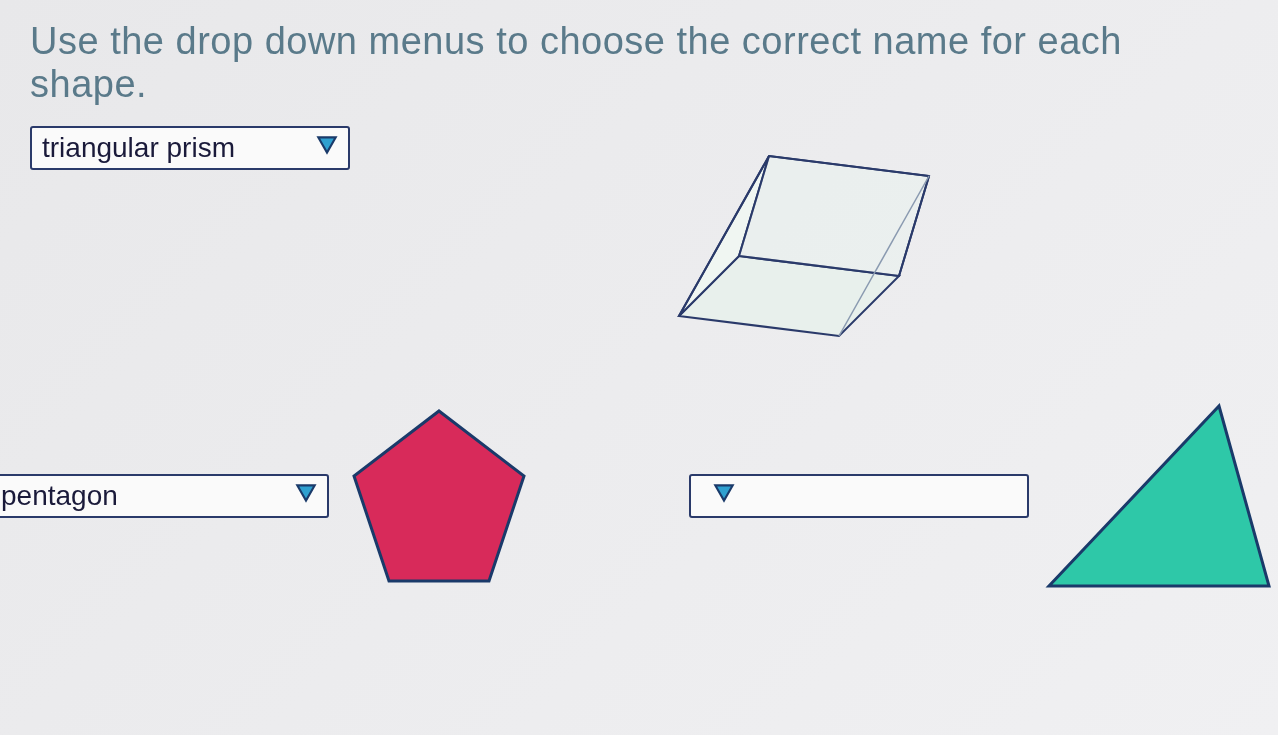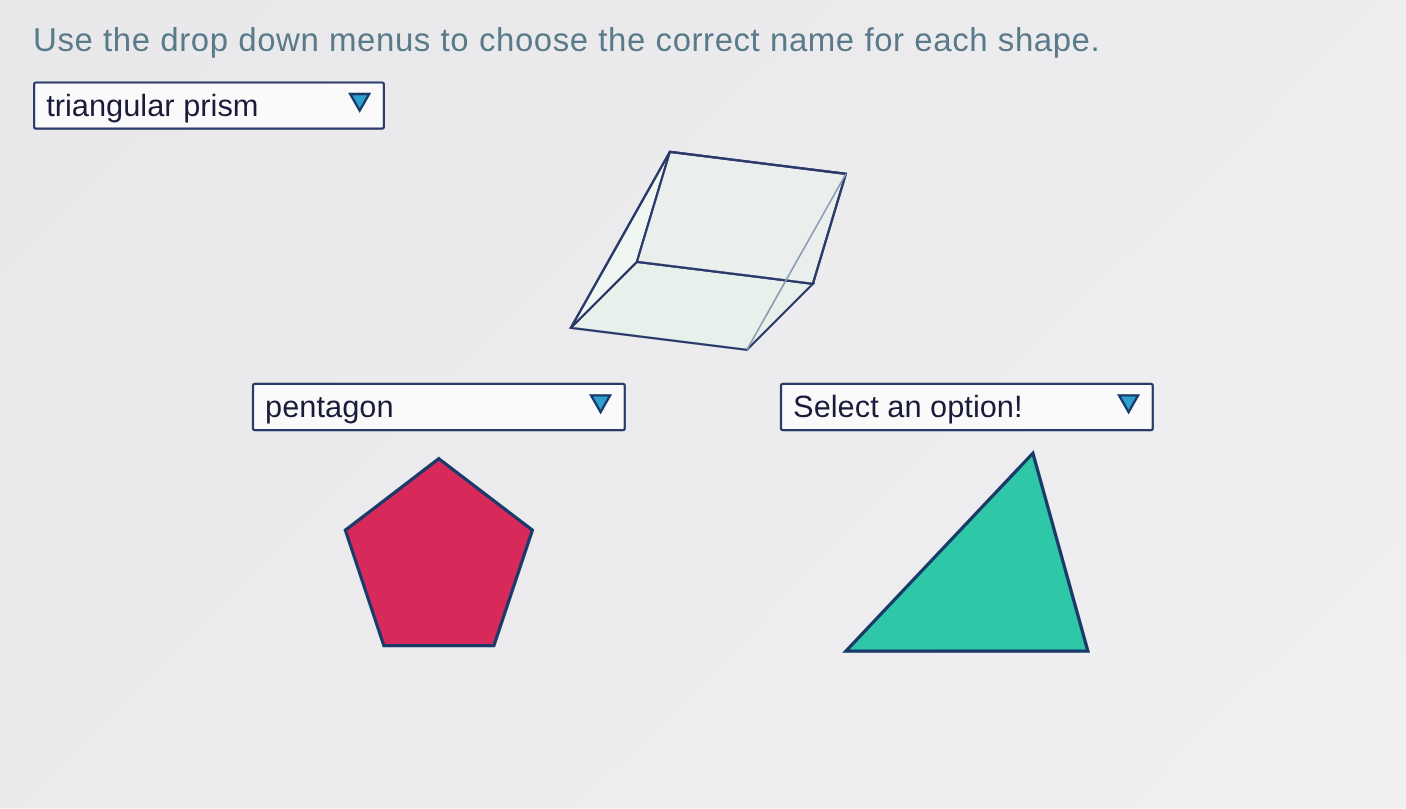--- a/index.html
+++ b/index.html
@@ -6,21 +6,21 @@
     body {
       font-family: Arial, sans-serif;
       background: linear-gradient(135deg, #e8e8ea 0%, #f0f0f2 100%);
       width: 1278px;
       height: 735px;
       padding: 20px 30px;
       overflow: hidden;
     }
     .instruction {
       color: #5a7a8a;
-      font-size: 30px;
+      font-size: 38px;
       margin-bottom: 20px;
       letter-spacing: 0.5px;
     }
     .dropdown {
       border: 2px solid #2a3a6a;
       background: #fafafa;
       height: 44px;
       display: flex;
       align-items: center;
       justify-content: space-between;
@@ -33,21 +33,21 @@
     .dropdown .chevron {
       margin-left: 10px;
     }
     .shape-cell {
       flex:1;
       display:flex;
       justify-content:center;
       align-items:center;
     }
     .top-container { display:flex; justify-content:space-between; gap:40px; }
-    .col { flex:1; display:flex; flex-direction:column; align-items:center; }
+    .col { flex:1; display:flex; flex-direction:row; align-items:center; }
     .bottom-container { display:flex; justify-content:center; gap:140px; margin-top:10px; }
   </style>
 </head>
 <body>
 
 <div class="instruction">Use the drop down menus to choose the correct name for each shape.</div>
 
 <div class="top-container">
 
   <div class="col">
@@ -87,21 +87,20 @@
     </div>
     <div class="shape-cell" style="height:240px;">
       <svg width="220" height="220" viewBox="0 0 220 220">
         <polygon points="110,25 195,90 160,195 60,195 25,90" fill="#d82a5a" stroke="#1a3a6a" stroke-width="3"></polygon>
       </svg>
     </div>
   </div>
 
   <div class="col" style="flex:0 0 auto;">
     <div class="dropdown" style="width:340px;">
-      <span>Select an option!</span>
       <span class="chevron">
         <svg width="26" height="26" viewBox="0 0 24 24">
             <polygon points="4,5 20,5 12,19" fill="#2ea0d0" stroke="#1a3a6a" stroke-width="2"></polygon>
           </svg>
       </span>
     </div>
     <div class="shape-cell" style="height:240px;">
       <svg width="260" height="220" viewBox="0 0 260 220">
         <polygon points="190,20 240,200 20,200" fill="#2ec8a8" stroke="#1a3a6a" stroke-width="3"></polygon>
       </svg>

